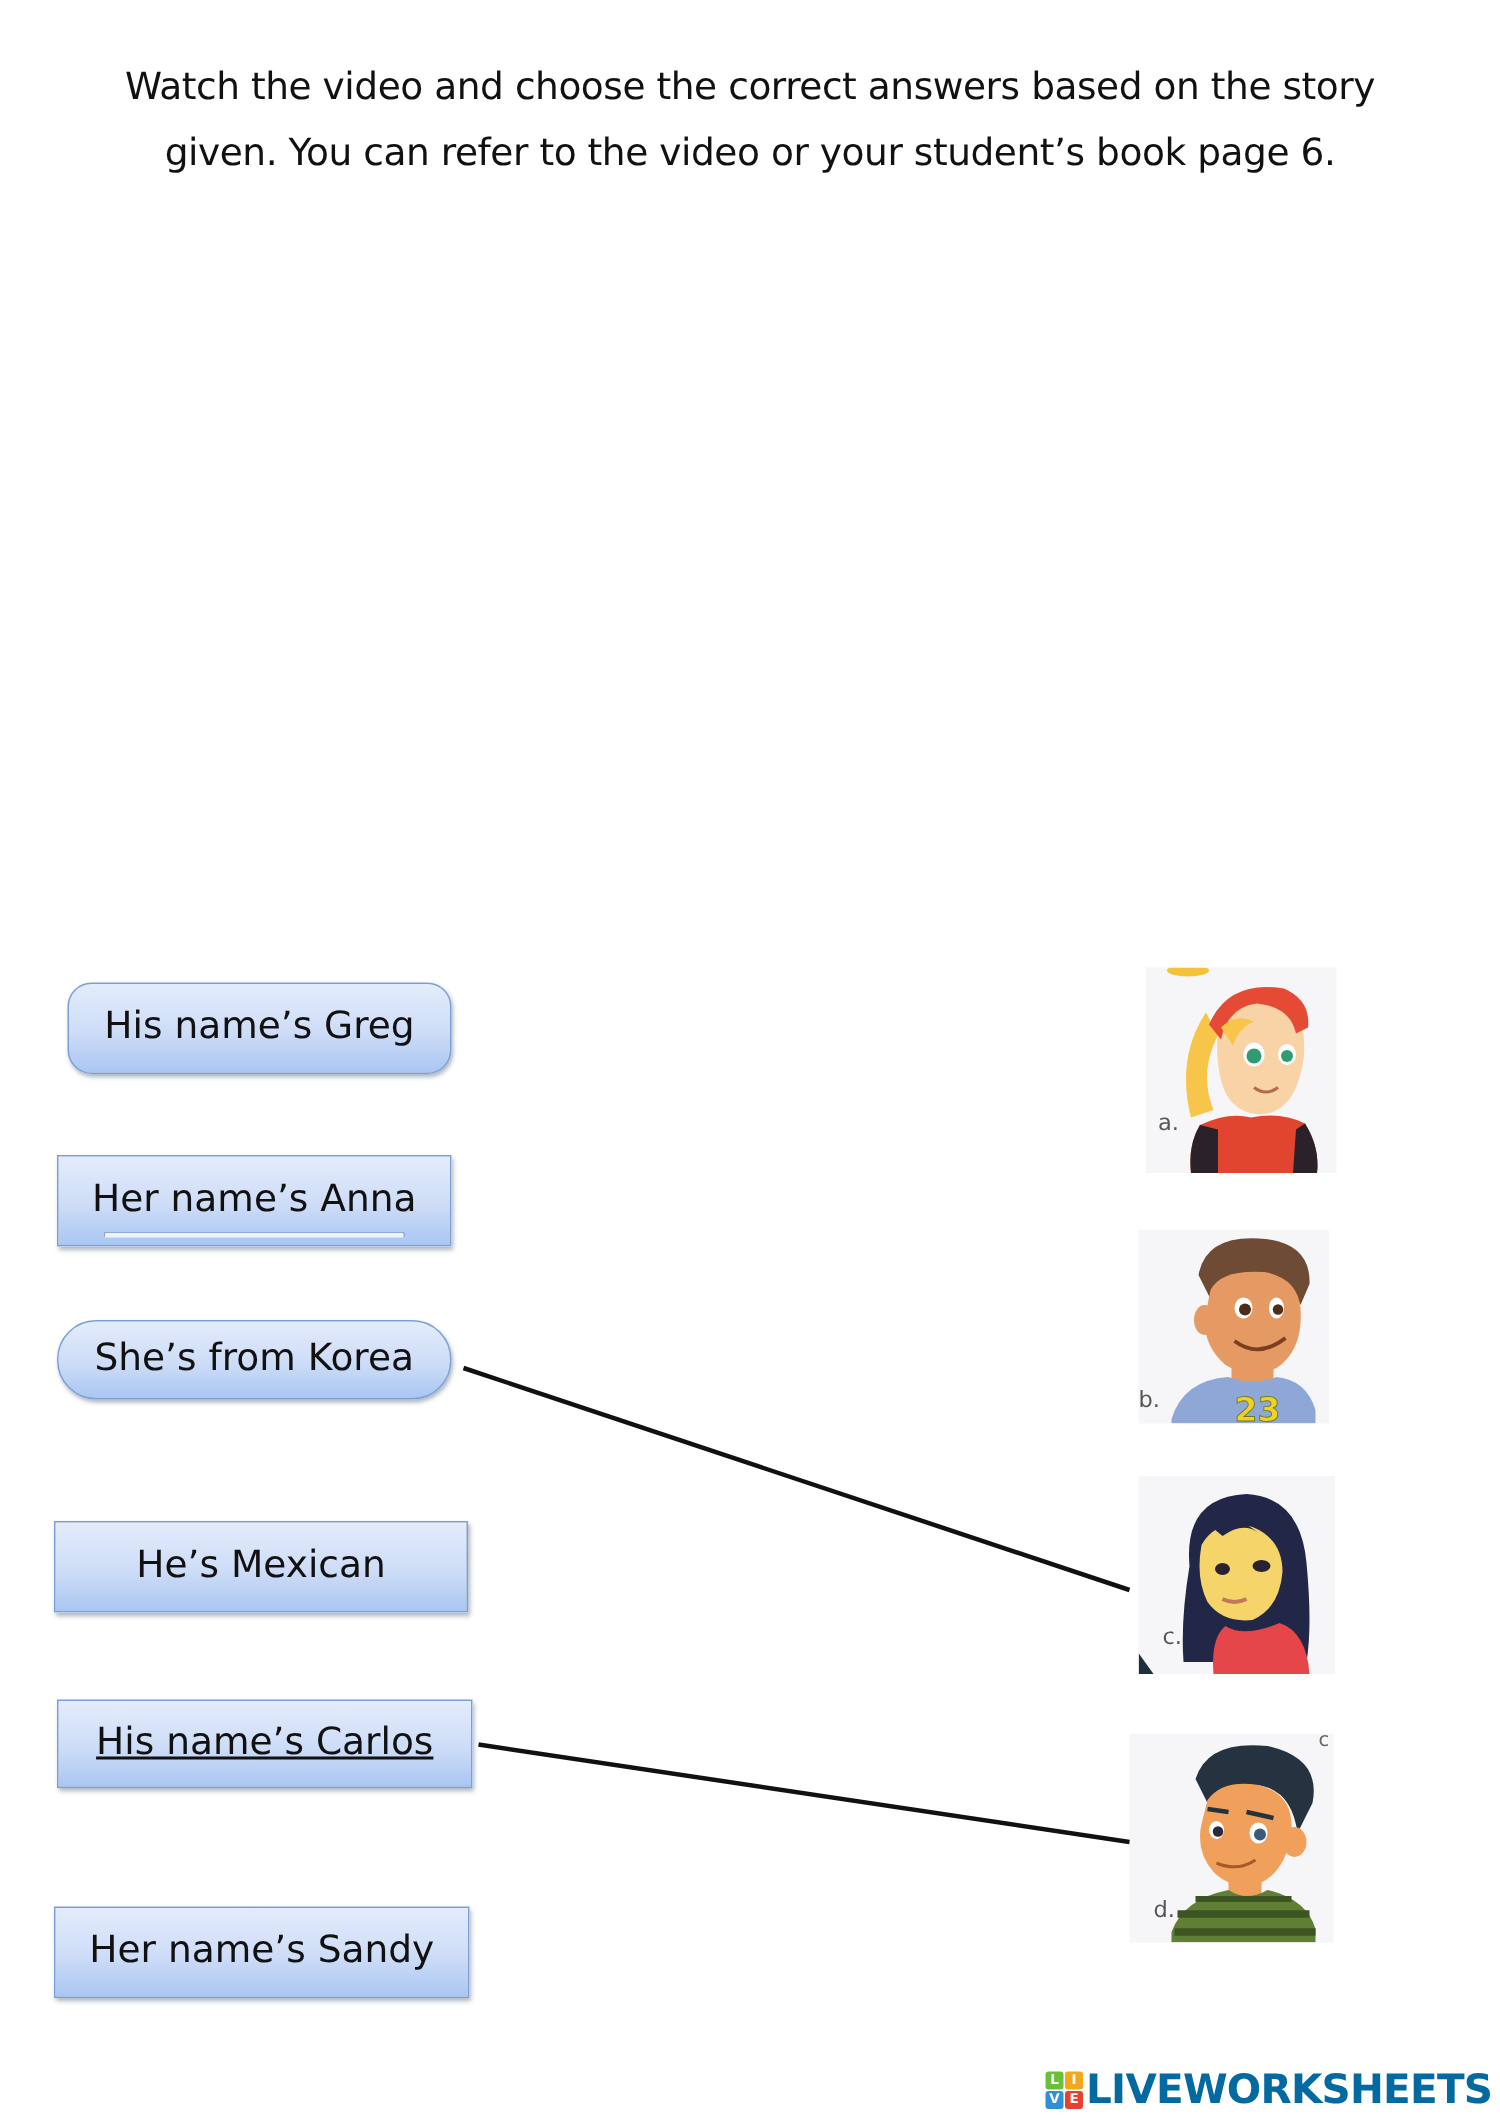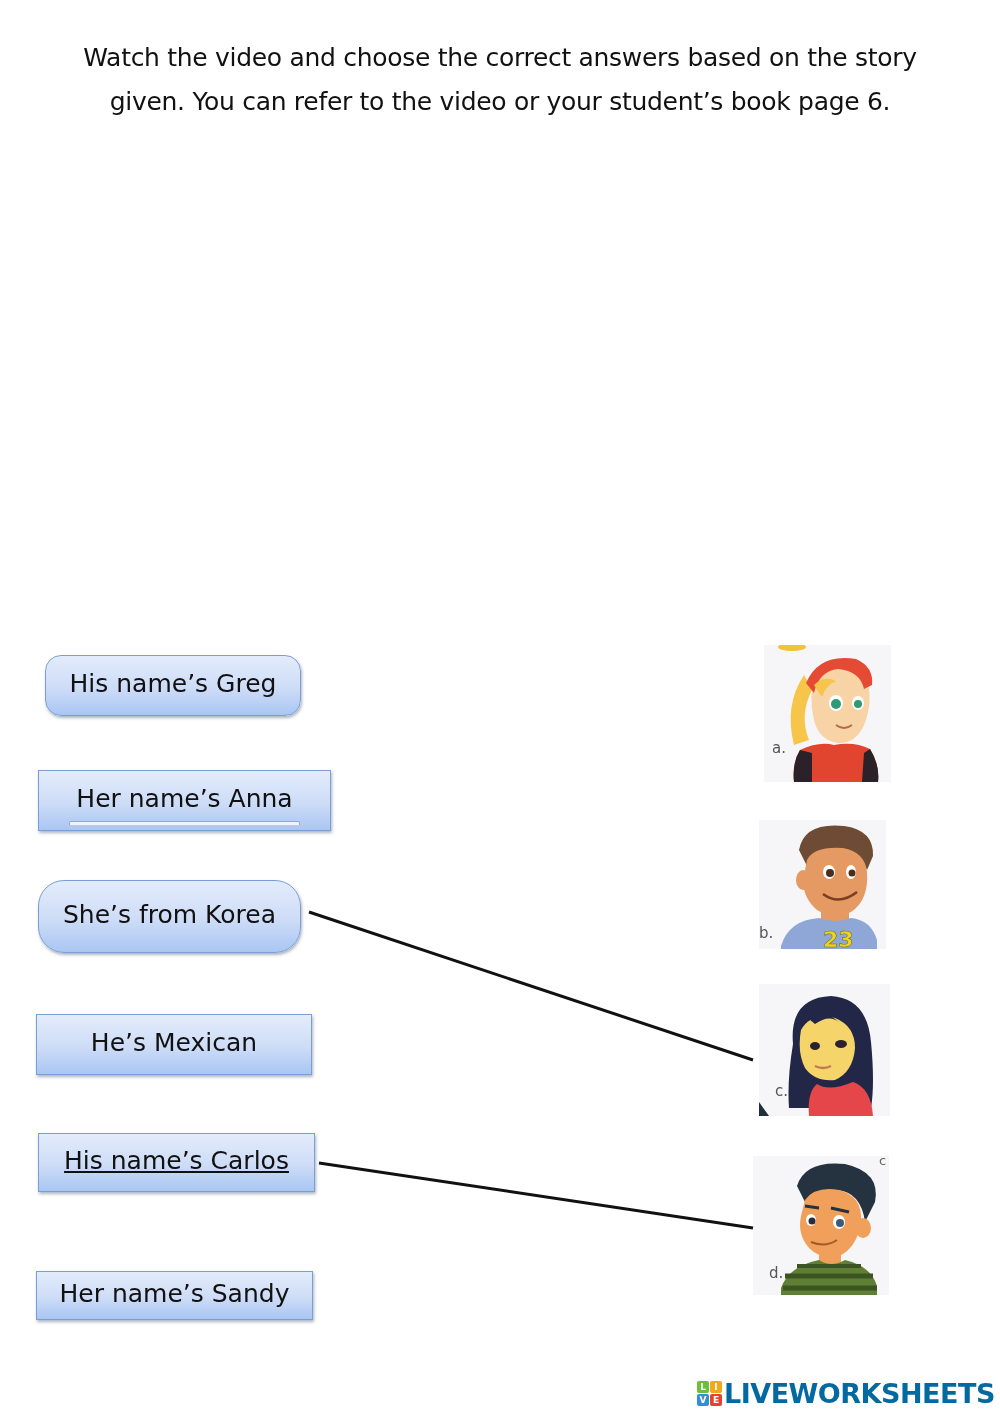--- a/index.html
+++ b/index.html
@@ -125,34 +125,34 @@
 <div class="instructions">
   <div>Watch the video and choose the correct answers based on the story</div>
   <div>given. You can refer to the video or your student’s book page 6.</div>
 </div>
 
 <div class="video-area"></div>
 
 <div class="answer-box" id="box0" style="left:45px;top:655px;width:256px;height:61px;border-radius:16px;">
   <span class="label">His name’s Greg</span>
 </div>
-<div class="answer-box" id="box1" style="left:38px;top:770px;width:293px;height:61px;">
+<div class="answer-box" id="box1" style="left:38px;top:770px;width:263px;height:61px;">
   <span class="label">Her name’s Anna</span>
   <span class="inner-line"></span>
 </div>
-<div class="answer-box" id="box2" style="left:38px;top:880px;width:263px;height:73px;border-radius:26px;">
+<div class="answer-box" id="box2" style="left:38px;top:880px;width:263px;height:53px;border-radius:26px;">
   <span class="label">She’s from Korea</span>
 </div>
 <div class="answer-box" id="box3" style="left:36px;top:1014px;width:276px;height:61px;">
   <span class="label">He’s Mexican</span>
 </div>
 <div class="answer-box" id="box4" style="left:38px;top:1133px;width:277px;height:59px;text-decoration:underline;">
   <span class="label">His name’s Carlos</span>
 </div>
-<div class="answer-box" id="box5" style="left:36px;top:1271px;width:277px;height:49px;">
+<div class="answer-box" id="box5" style="left:36px;top:1271px;width:277px;height:61px;">
   <span class="label">Her name’s Sandy</span>
 </div>
 
 <div class="char-card" style="left:764px;top:645px;width:127px;height:137px;">
   <svg viewBox="0 0 127 137">
     <ellipse cx="28" cy="2" rx="14" ry="4" fill="#f2c23a"></ellipse>
     <path d="M40 30 Q20 60 30 100 L45 95 Q35 70 48 45 Z" fill="#f6c54a"></path>
     <path d="M52 28 Q75 10 102 32 Q110 55 100 80 Q92 98 75 98 Q55 96 50 75 Q44 50 52 28 Z" fill="#f7d3a6"></path>
     <path d="M42 38 Q55 8 92 14 Q110 22 108 40 L100 44 Q96 26 74 24 Q55 26 50 48 Z" fill="#e54a35"></path>
     <path d="M50 40 Q60 30 72 36 Q62 40 58 52 Z" fill="#f6c54a"></path>

